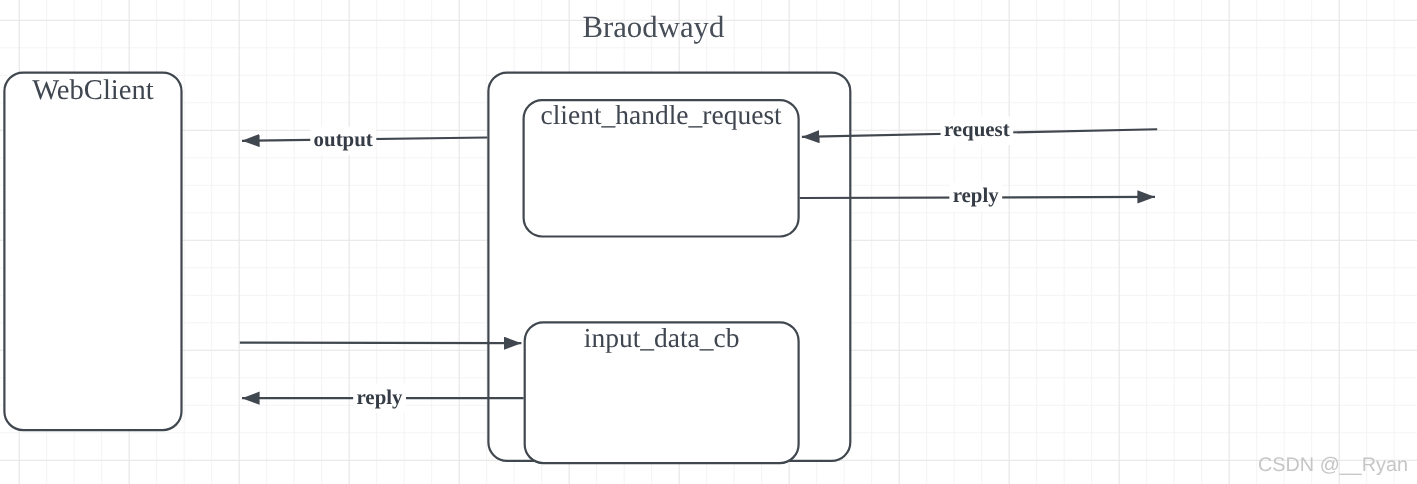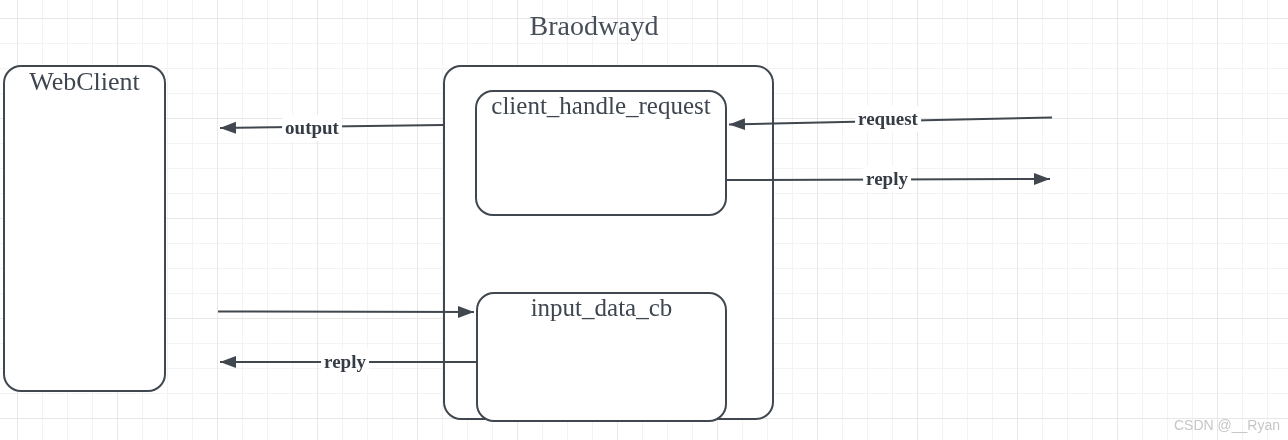--- a/index.html
+++ b/index.html
@@ -71,21 +71,21 @@
   .lbl-output       { left: 312px; top: 128px; }
   .lbl-request      { left: 888px; top: 119px; }
   .lbl-reply-top    { left: 887px; top: 179px; }
   .lbl-http         { left: 322px; top: 311px; }
   .lbl-reply-bottom { left: 345px; top: 362px; }
 
   .watermark {
     position: absolute;
     right: 8px; bottom: 7px;
     font-family: "Liberation Sans", sans-serif;
-    font-size: 14px;
+    font-size: 18px;
     color: #c6c6c6;
     z-index: 5;
   }
 </style>
 </head>
 <body>
 
 <div class="canvas">
 
   <div class="diagram-title">Braodwayd</div>

